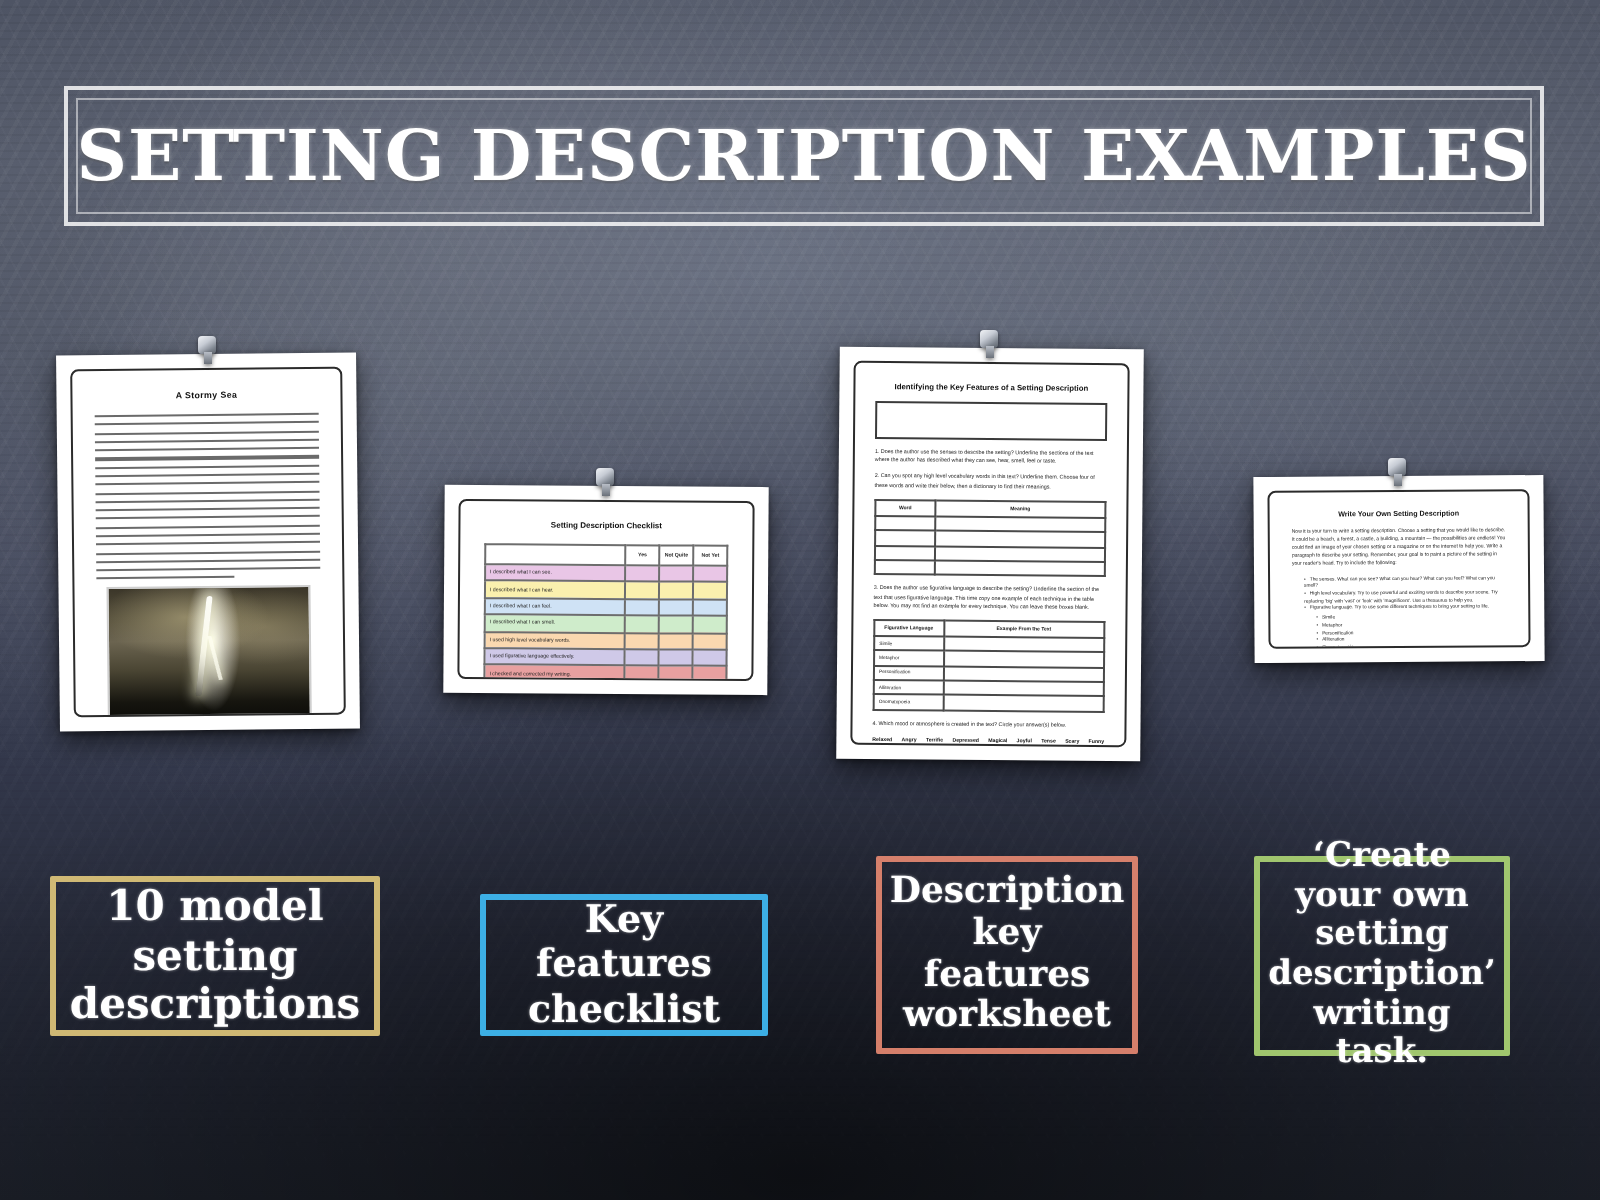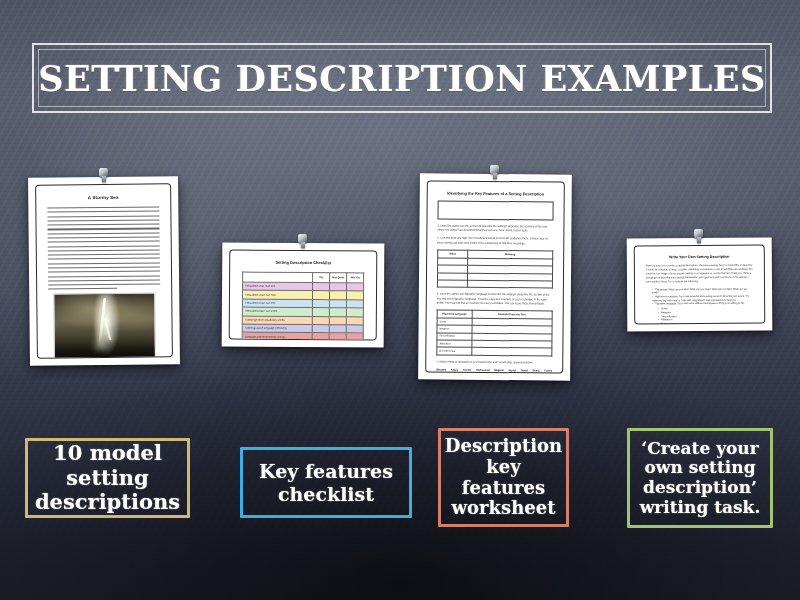--- a/index.html
+++ b/index.html
@@ -168,23 +168,23 @@
     filter:blur(.2px);
     opacity:.95;
   }
   .caption .frame:after{
     content:"";position:absolute;inset:-2px;
     border-style:solid;border-width:1px;border-color:inherit;opacity:.45;
   }
   .caption span{position:relative;z-index:2;}
 
   #cap1{left:25px;top:438px;width:165px;height:80px;font-size:21px;}
-  #cap2{left:240px;top:447px;width:172px;height:71px;font-size:19px;}
+  #cap2{left:240px;top:447px;width:144px;height:71px;font-size:19px;}
   #cap3{left:438px;top:428px;width:131px;height:99px;font-size:18px;}
-  #cap4{left:627px;top:428px;width:146px;height:100px;font-size:17px;}
+  #cap4{left:627px;top:428px;width:128px;height:100px;font-size:17px;}
 </style>
 </head>
 <body>
 
 <div id="board">
 
   <div id="title-banner">
     <div class="inner-rule"></div>
     <div id="title-text">SETTING DESCRIPTION EXAMPLES</div>
   </div>

